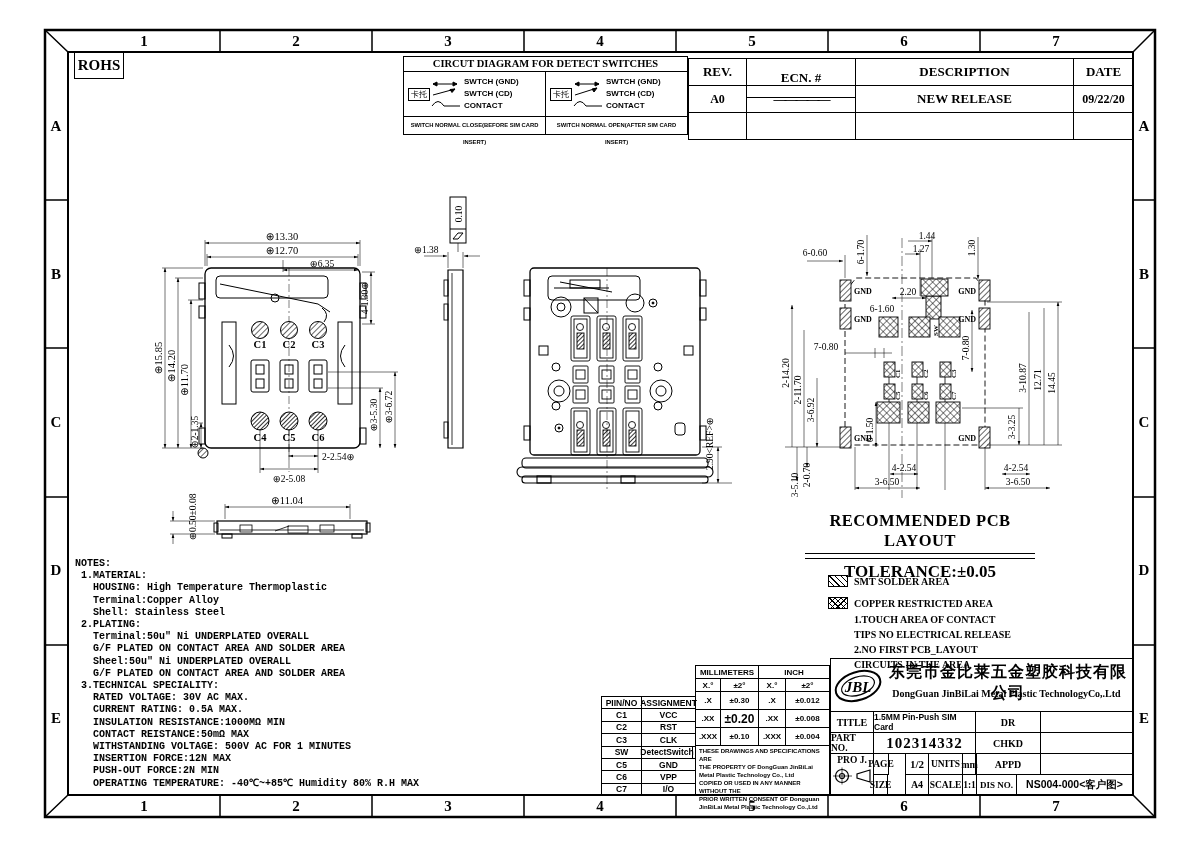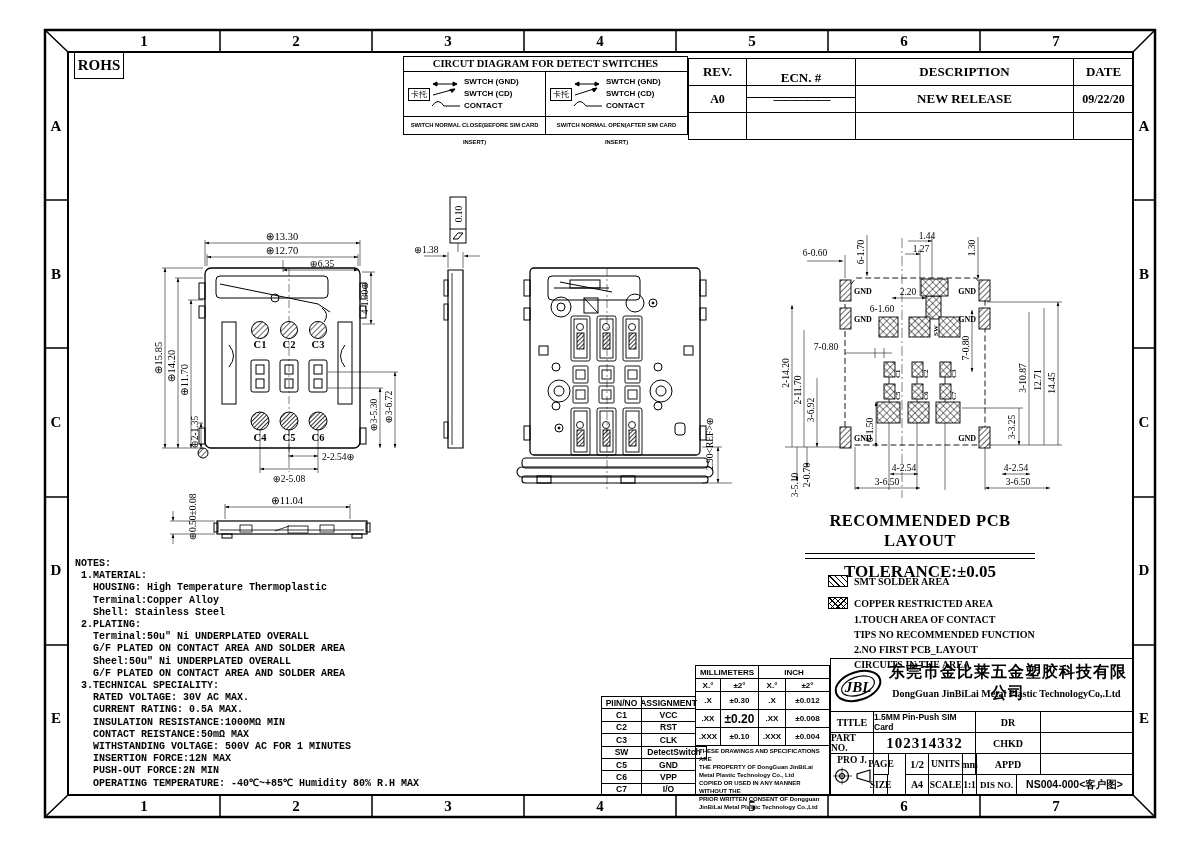--- a/index.html
+++ b/index.html
@@ -466,21 +466,21 @@
     <div style="display:flex;align-items:center;gap:6px;height:14px">
       <span class="sw-diag" style="width:18px;height:10px;display:inline-block"></span>
       <span class="b" style="font-size:10px">SMT SOLDER AREA</span>
     </div>
     <div style="display:flex;align-items:center;gap:6px;height:14px;margin-top:8px">
       <span class="sw-cross" style="width:18px;height:10px;display:inline-block"></span>
       <span class="b" style="font-size:10px">COPPER RESTRICTED AREA</span>
     </div>
     <div class="b" style="font-size:10px;line-height:15px;margin-left:26px;margin-top:2px">
       <div>1.TOUCH AREA OF CONTACT</div>
-      <div>TIPS NO RECOMMENDED FUNCTION</div>
+      <div>TIPS NO ELECTRICAL RELEASE</div>
       <div>2.NO FIRST PCB_LAYOUT</div>
       <div>CIRCUITS IN THE AREA</div>
     </div>
   </div>
 
   <div class="abs mono b" style="left:75px;top:558px;font-size:10px;line-height:12.2px;white-space:pre">NOTES:
  1.MATERIAL:
    HOUSING: High Temperature Thermoplastic
    Terminal:Copper Alloy
    Shell: Stainless Steel
@@ -502,21 +502,21 @@
   <div style="font-family:'Liberation Sans',sans-serif">
     <div class="tc b" style="left:601px;top:696px;width:41px;height:13.4px;font-size:8.5px">PIIN/NO</div>
     <div class="tc b" style="left:641px;top:696px;width:55px;height:13.4px;font-size:8.5px">ASSIGNMENT</div>
     <div class="tc b" style="left:601px;top:708.4px;width:41px;height:13.4px;font-size:8.5px">C1</div>
     <div class="tc b" style="left:641px;top:708.4px;width:55px;height:13.4px;font-size:8.5px">VCC</div>
     <div class="tc b" style="left:601px;top:720.8px;width:41px;height:13.4px;font-size:8.5px">C2</div>
     <div class="tc b" style="left:641px;top:720.8px;width:55px;height:13.4px;font-size:8.5px">RST</div>
     <div class="tc b" style="left:601px;top:733.2px;width:41px;height:13.4px;font-size:8.5px">C3</div>
     <div class="tc b" style="left:641px;top:733.2px;width:55px;height:13.4px;font-size:8.5px">CLK</div>
     <div class="tc b" style="left:601px;top:745.6px;width:41px;height:13.4px;font-size:8.5px">SW</div>
-    <div class="tc b" style="left:641px;top:745.6px;width:66px;height:13.4px;font-size:8.5px">DetectSwitch</div>
+    <div class="tc b" style="left:641px;top:745.6px;width:52px;height:13.4px;font-size:8.5px">DetectSwitch</div>
     <div class="tc b" style="left:601px;top:758px;width:41px;height:13.4px;font-size:8.5px">C5</div>
     <div class="tc b" style="left:641px;top:758px;width:55px;height:13.4px;font-size:8.5px">GND</div>
     <div class="tc b" style="left:601px;top:770.4px;width:41px;height:13.4px;font-size:8.5px">C6</div>
     <div class="tc b" style="left:641px;top:770.4px;width:55px;height:13.4px;font-size:8.5px">VPP</div>
     <div class="tc b" style="left:601px;top:782.8px;width:41px;height:13.2px;font-size:8.5px">C7</div>
     <div class="tc b" style="left:641px;top:782.8px;width:55px;height:13.2px;font-size:8.5px">I/O</div>
   </div>
 
   <div style="font-family:'Liberation Sans',sans-serif">
     <div class="tc b" style="left:695px;top:665px;width:64px;height:14px;font-size:8px">MILLIMETERS</div>

